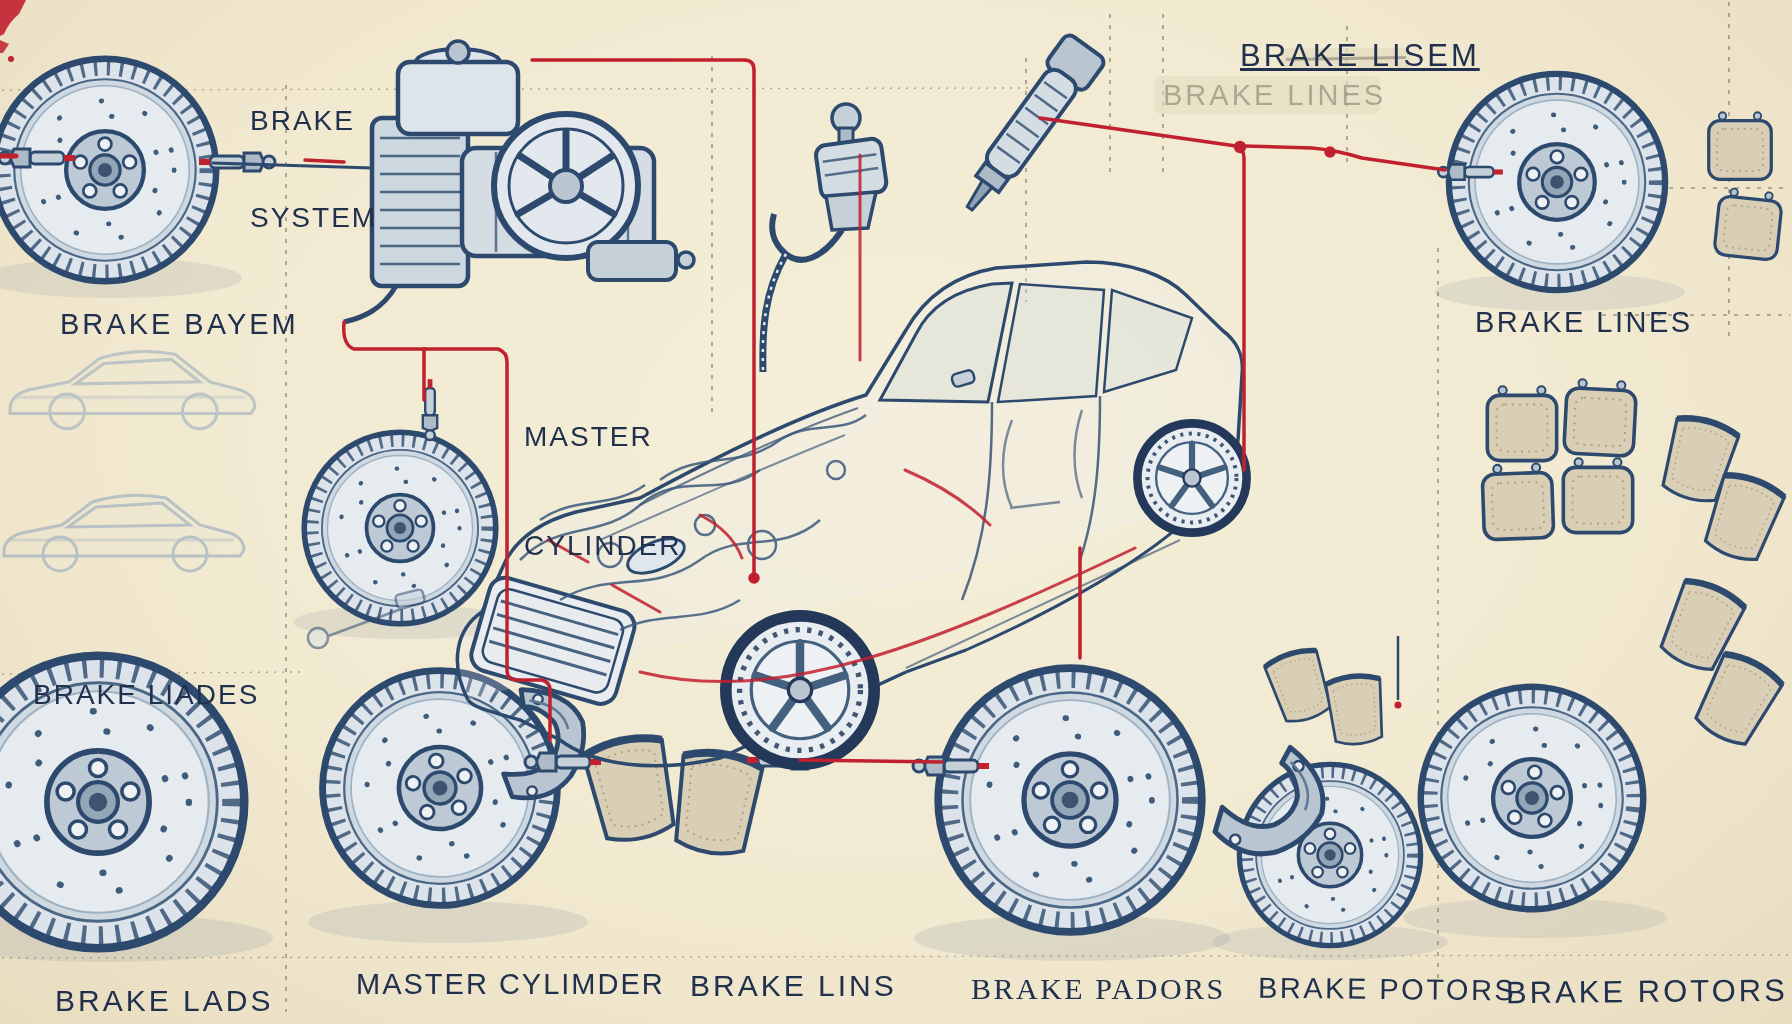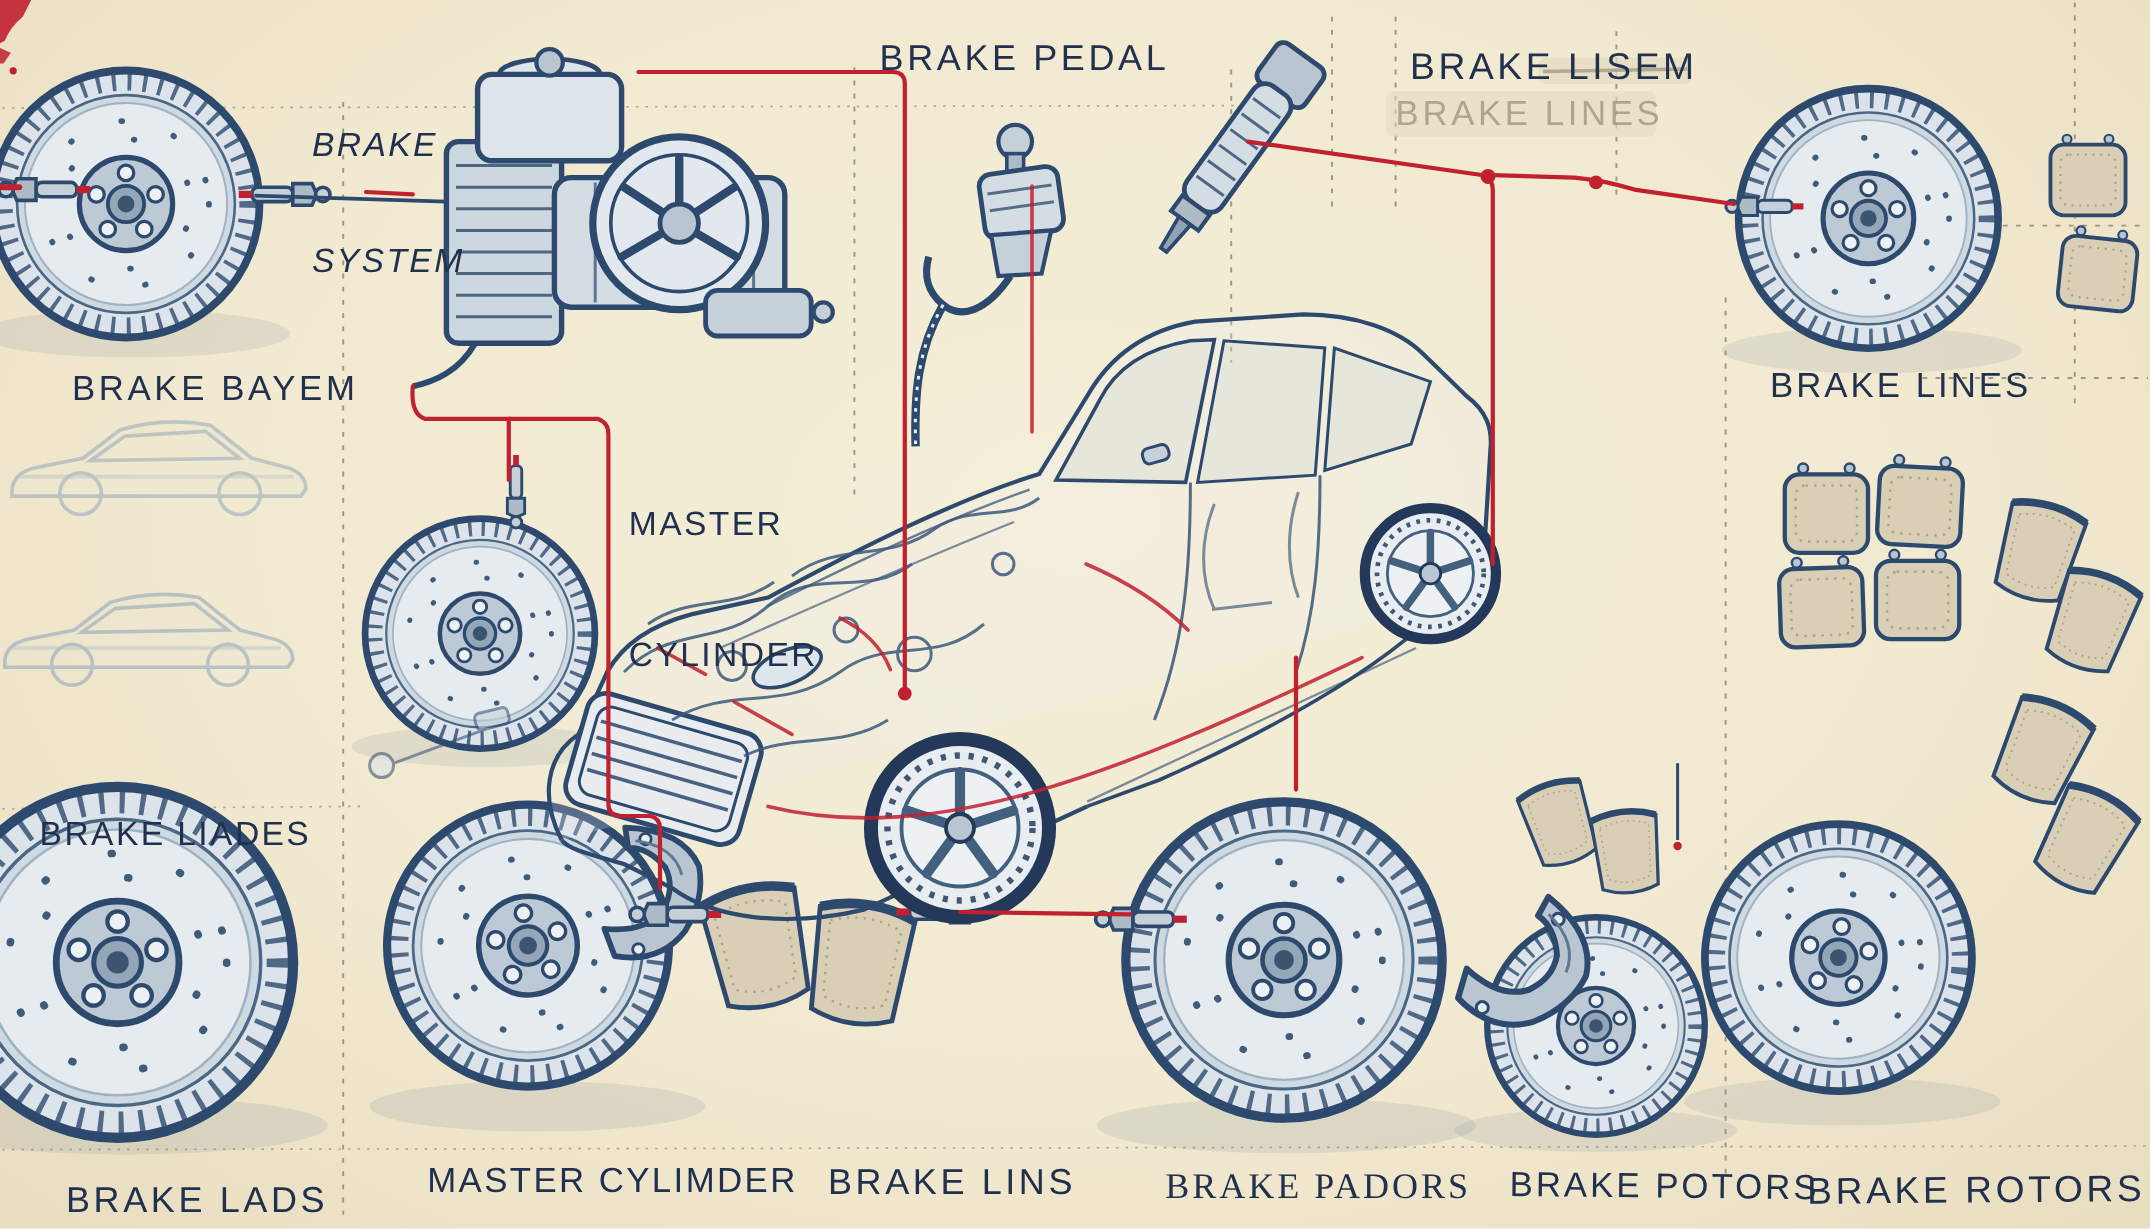--- a/index.html
+++ b/index.html
@@ -391,28 +391,27 @@
     <circle cx="1240" cy="147" r="4.5" fill="#c1202f"></circle>
     <circle cx="1330" cy="152" r="4" fill="#c1202f"></circle>
     <circle cx="754" cy="578" r="4" fill="#c1202f"></circle>
   </g>
 </svg>
 
   <div class="smear" style="left:1155px;top:76px;width:225px;height:38px;opacity:.6;"></div>
   <div class="smear" style="left:1282px;top:48px;width:128px;height:22px;opacity:.75;"></div>
   <div class="smear-line" style="left:1286px;top:57px;width:120px;height:3px;"></div>
 
-  <div class="lbl" style="left:260px;top:40px;font-size:28px;letter-spacing:2px;font-style:italic;">
+  <div class="lbl" style="left:250px;top:40px;font-size:28px;letter-spacing:2px;">
     <span>BRAKE</span>
     <span>SYSTEM</span>
   </div>
 
-  <div class="lbl" style="left:733px;top:32px;font-size:30px;letter-spacing:3px;">BRAKE PEDAL</div>
-
-  <div class="lbl" style="left:1175px;top:38px;font-size:31px;letter-spacing:3px;z-index:2;">BRAKE LISEM</div>
+
+  <div class="lbl" style="left:1240px;top:38px;font-size:31px;letter-spacing:3px;z-index:2;text-decoration:underline;">BRAKE LISEM</div>
 
   <div class="lbl ghost" style="left:1163px;top:79px;font-size:29px;letter-spacing:3px;z-index:2;">BRAKE LINES</div>
 
   <div class="lbl" style="left:60px;top:308px;font-size:29px;letter-spacing:3px;">BRAKE BAYEM</div>
 
   <div class="lbl" style="left:524px;top:346px;font-size:28px;letter-spacing:2px;line-height:1.3;">
     <span>MASTER</span>
     <span>CYLINDER</span>
   </div>
 

